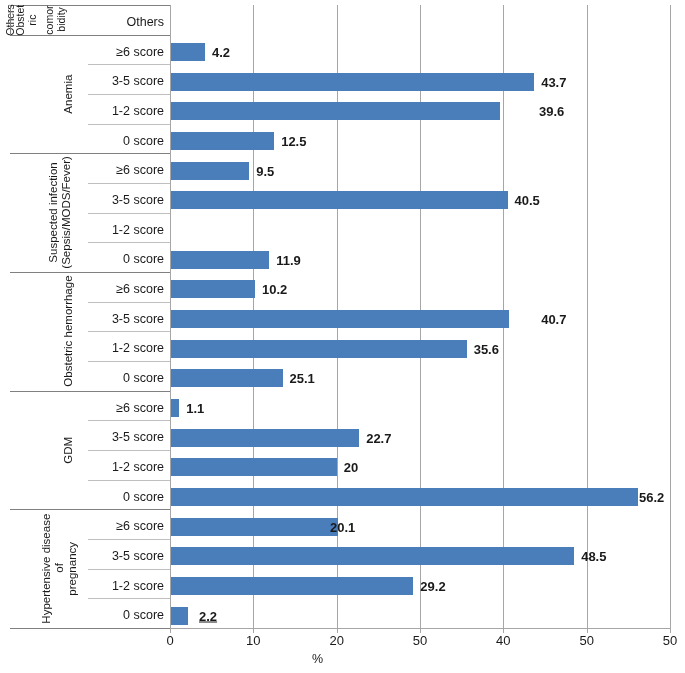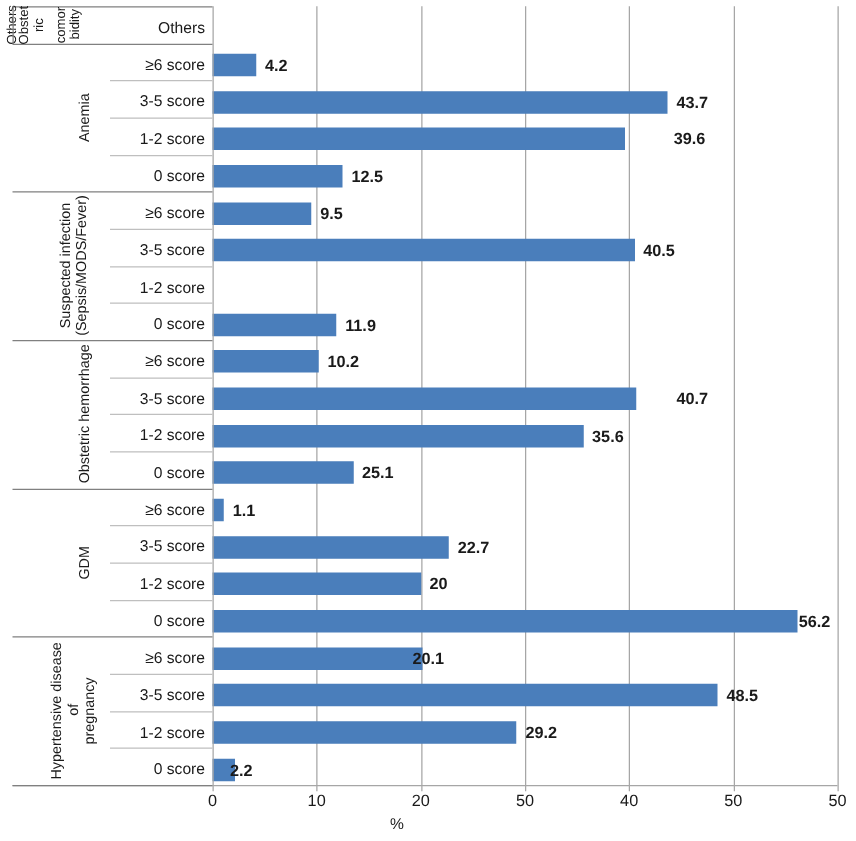--- a/index.html
+++ b/index.html
@@ -236,21 +236,21 @@
       <div class="row" style="top: 534px;">
         <div class="bar" title="3-5 score: 48.5" style="width: 404.167px; background: rgb(74, 126, 187);"></div>
         <div class="bar-value" style="left: 404.167px;">48.5</div>
       </div>
       <div class="row" style="top: 563.667px;">
         <div class="bar" title="1-2 score: 29.2" style="width: 243.333px; background: rgb(74, 126, 187);"></div>
         <div class="bar-value" style="left: 243.333px;">29.2</div>
       </div>
       <div class="row" style="top: 593.333px;">
         <div class="bar" title="0 score: 2.2" style="width: 18.3333px; background: rgb(74, 126, 187);"></div>
-        <div class="bar-value" style="left: 7px;">2.2</div>
+        <div class="bar-value" style="left: 22px; text-decoration: underline;">2.2</div>
       </div>
     </div>
 
   <div class="axis-line-y"></div>
   <div class="axis-line-x"></div>
 
   <div class="label-col" id="label-col">
       <div class="score-label" style="top: 5px;">Others</div>
       <div class="group-sep" style="top: 5px;"></div>
       <div class="group-sep" style="top: 34.6667px;"></div>

